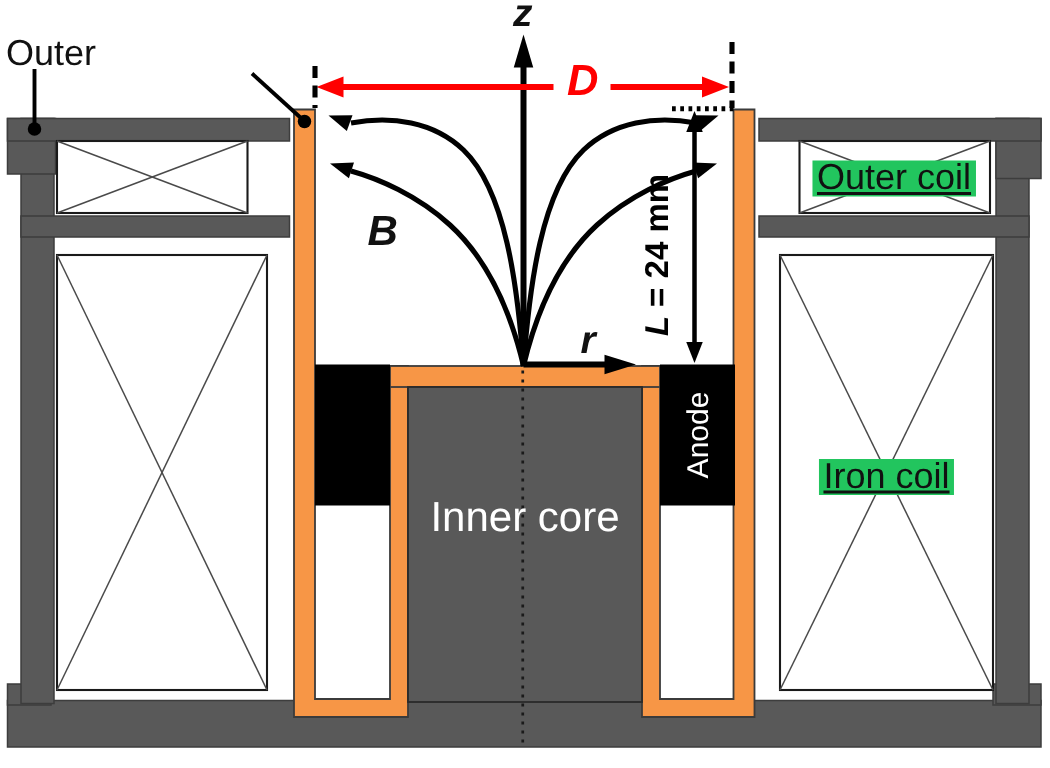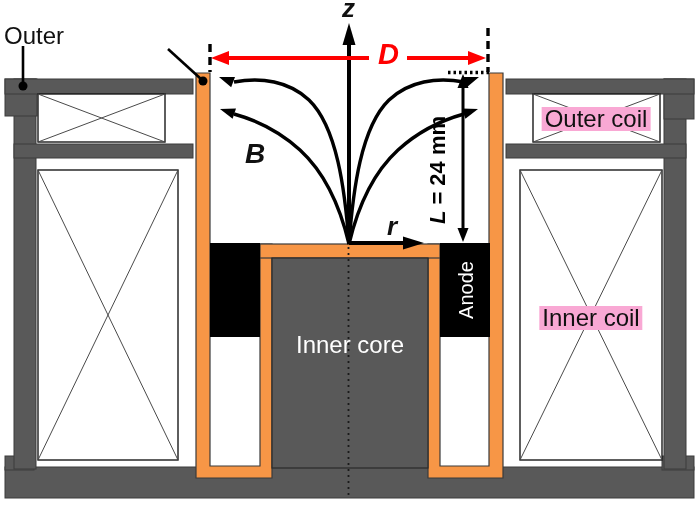--- a/index.html
+++ b/index.html
@@ -23,27 +23,27 @@
   .dotline{stroke:#000;stroke-width:3.4;fill:none;stroke-dasharray:2.5 3;}
   .centerline{stroke:#1a1a1a;stroke-width:1.8;fill:none;stroke-dasharray:2 4;}
   .blackfill{fill:#000;}
   .redfill{fill:var(--dimension-red,#f00);}
 
   .lbl{position:absolute;white-space:nowrap;line-height:1;}
   .plain{font-size:24px;color:#111;}
   .sym{font-weight:bold;font-style:italic;font-size:26px;}
   .center-anchor{transform:translate(-50%,-50%);display:inline-block;}
   .rot{transform:translate(-50%,-50%) rotate(-90deg);display:inline-block;}
-  .boxlabel{background:#f9a8d4;padding:0 3px;}
+  .boxlabel{background:#22c55e;padding:0 3px;text-decoration:underline;}
   .dlabel{color:var(--dimension-red,#f00);font-size:29px;}
   .llabel{font-size:22px;font-weight:bold;color:#000;}
   .llabel .symonly{font-style:italic;}
   .llabel .val{margin-left:6px;font-style:normal;}
   .anodetxt{font-size:20px;color:#fff;}
-  .coretxt{font-size:24px;color:#fff;}
+  .coretxt{font-size:28px;color:#fff;}
 </style>
 </head>
 <body>
 
 <div id="stage">
 
   <svg id="schematic" width="700" height="512" viewBox="0 0 700 512">
 
     <g>
       <rect class="iron" x="5" y="467" width="689" height="31"></rect>
@@ -137,21 +137,21 @@
       <circle class="blackfill" cx="203" cy="81" r="4.5"></circle>
     </g>
   </svg>
 
   <div class="lbl plain" style="left:4px;top:24px;">Outer</div>
 
   <div class="lbl" style="left:596px;top:119px;">
     <span class="center-anchor plain boxlabel">Outer coil</span>
   </div>
   <div class="lbl" style="left:591px;top:318px;">
-    <span class="center-anchor plain boxlabel">Inner coil</span>
+    <span class="center-anchor plain boxlabel">Iron coil</span>
   </div>
   <div class="lbl" style="left:350px;top:345px;">
     <span class="center-anchor coretxt">Inner core</span>
   </div>
   <div class="lbl" style="left:466px;top:290px;">
     <span class="rot anodetxt">Anode</span>
   </div>
 
   <div class="lbl" style="left:438px;top:170px;">
     <span class="rot llabel"><span class="symonly">L</span><span class="val">= 24 mm</span></span>

